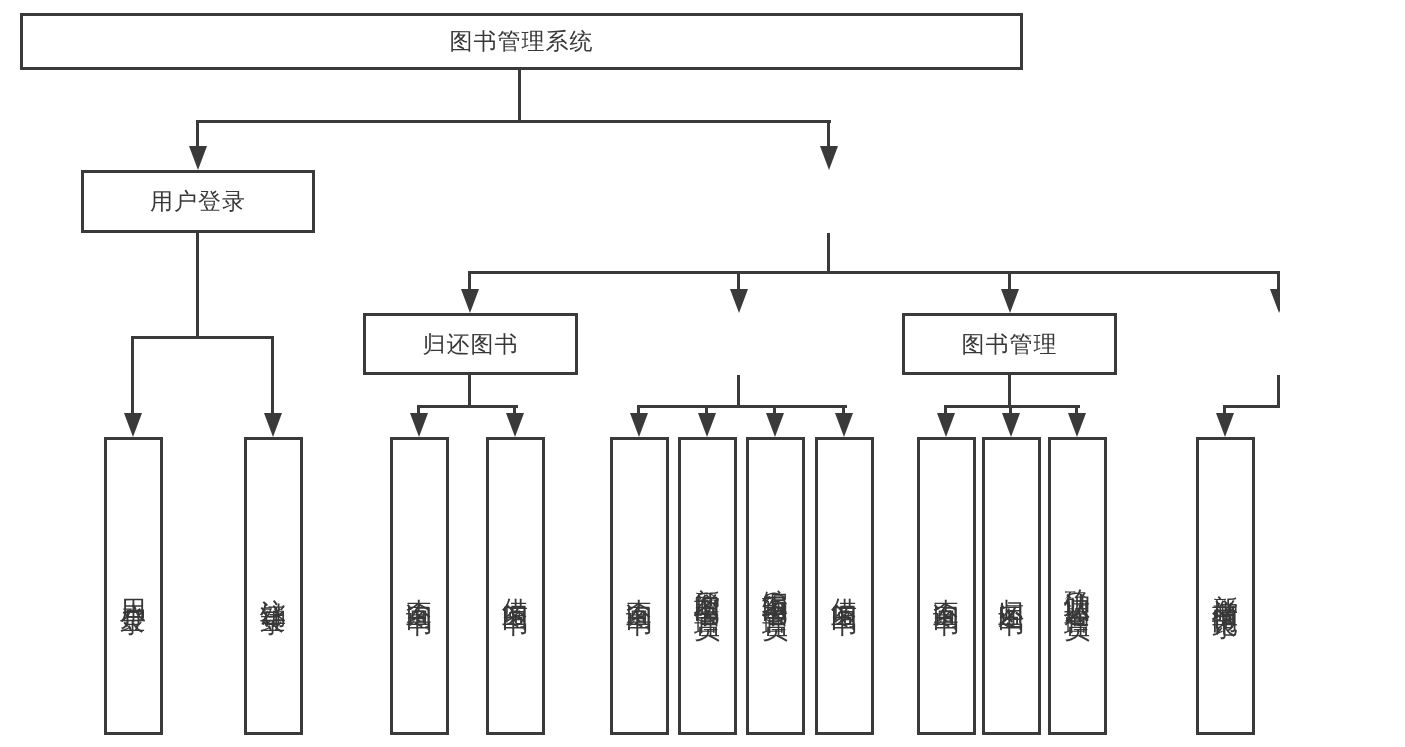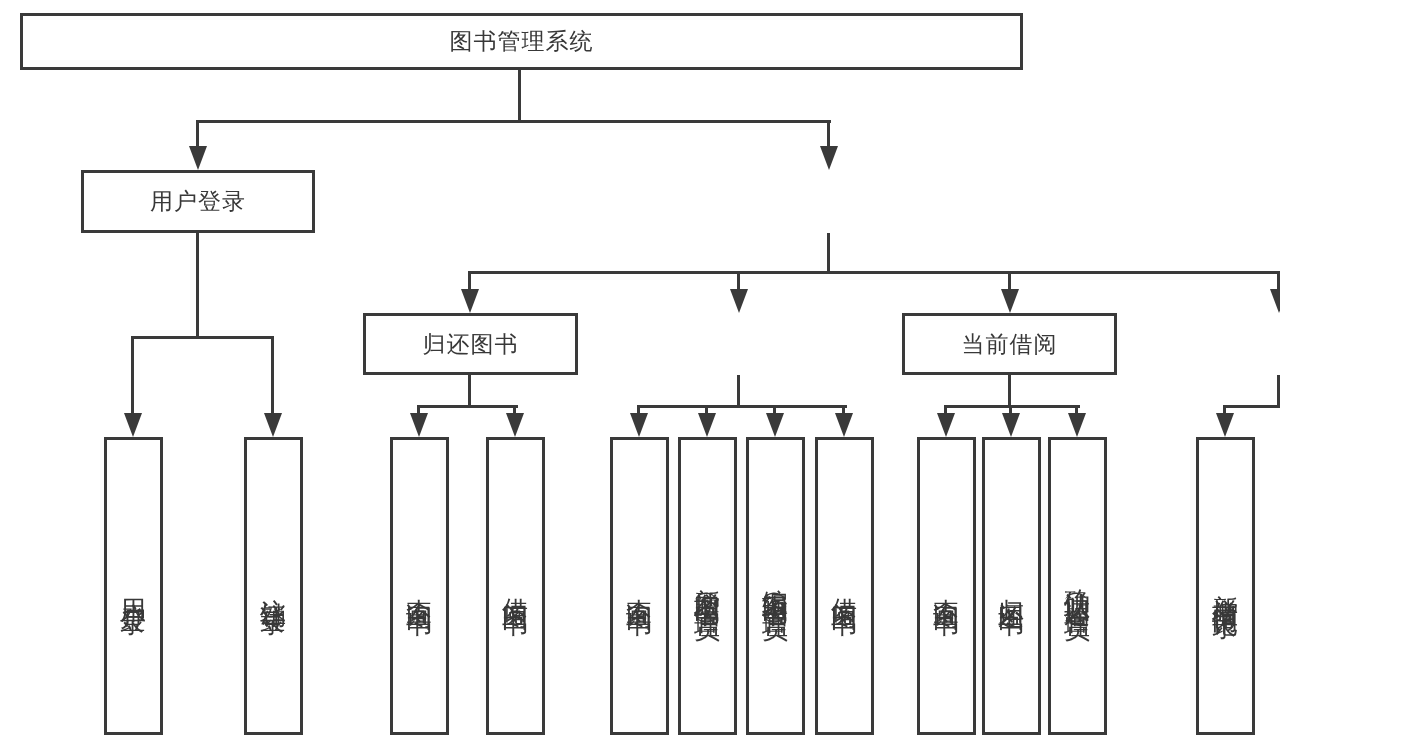--- a/index.html
+++ b/index.html
@@ -136,21 +136,21 @@
   </div>
 
   <div class="box" style="left:81px;top:170px;width:234px;height:63px">
     <span class="hlabel">用户登录</span>
   </div>
 
   <div class="box" style="left:363px;top:313px;width:215px;height:62px">
     <span class="hlabel">归还图书</span>
   </div>
   <div class="box" style="left:902px;top:313px;width:215px;height:62px">
-    <span class="hlabel">当前借阅</span>
+    <span class="hlabel">图书管理</span>
   </div>
 
   <div class="box" style="left:104px;top:437px;width:59px;height:298px">
     <span class="vlabel">用户登录</span>
   </div>
   <div class="box" style="left:244px;top:437px;width:59px;height:298px">
     <span class="vlabel">注销登录</span>
   </div>
 
   <div class="box" style="left:390px;top:437px;width:59px;height:298px">

